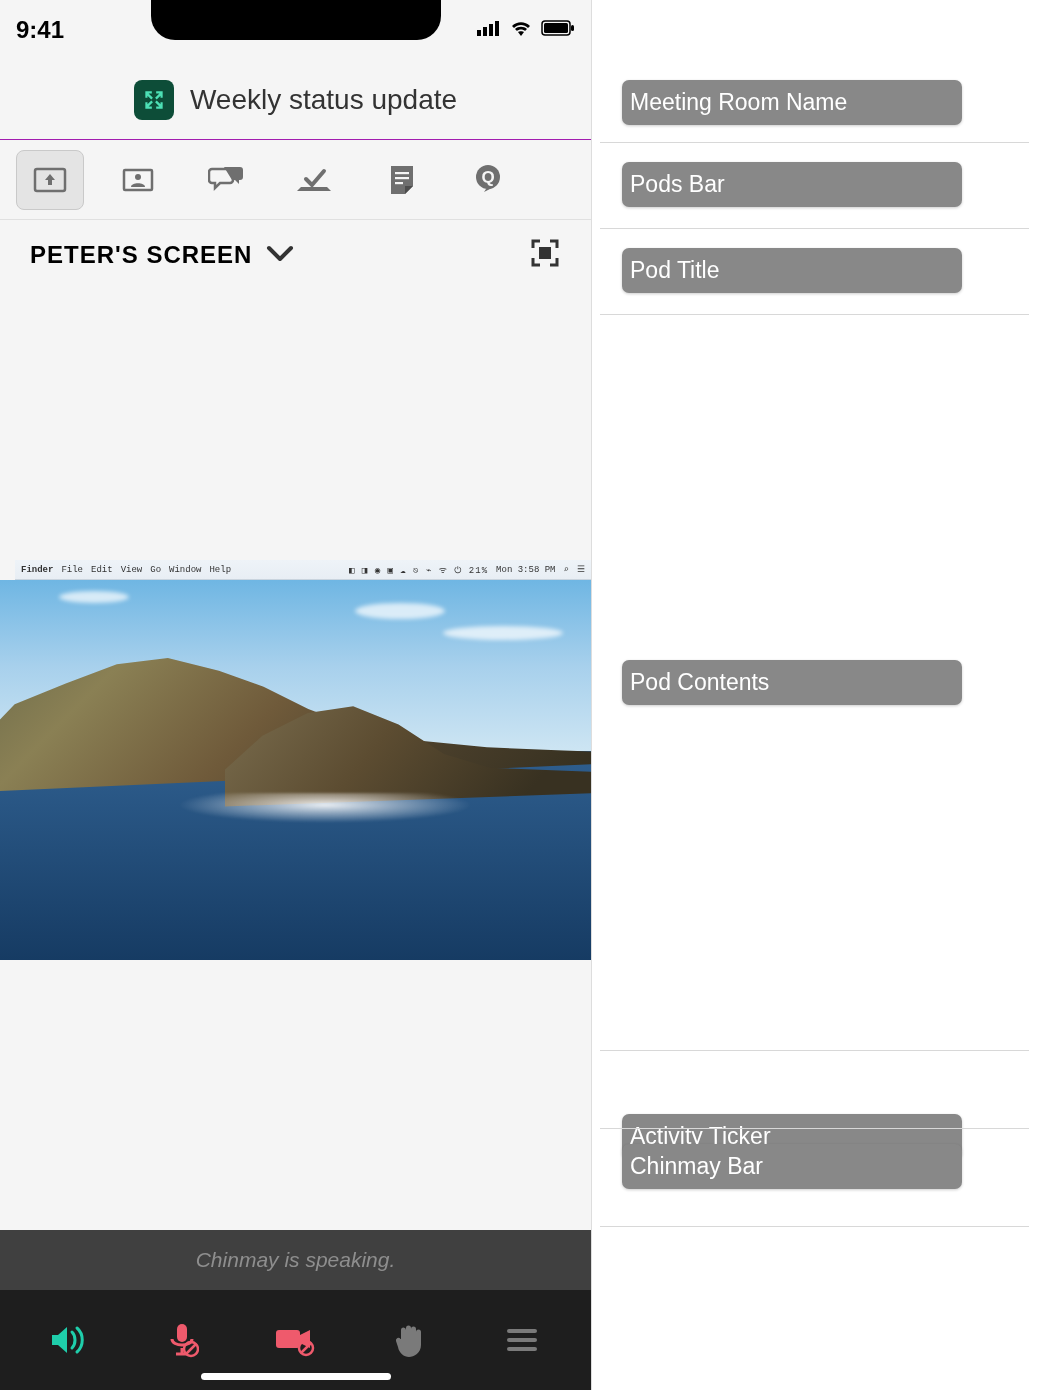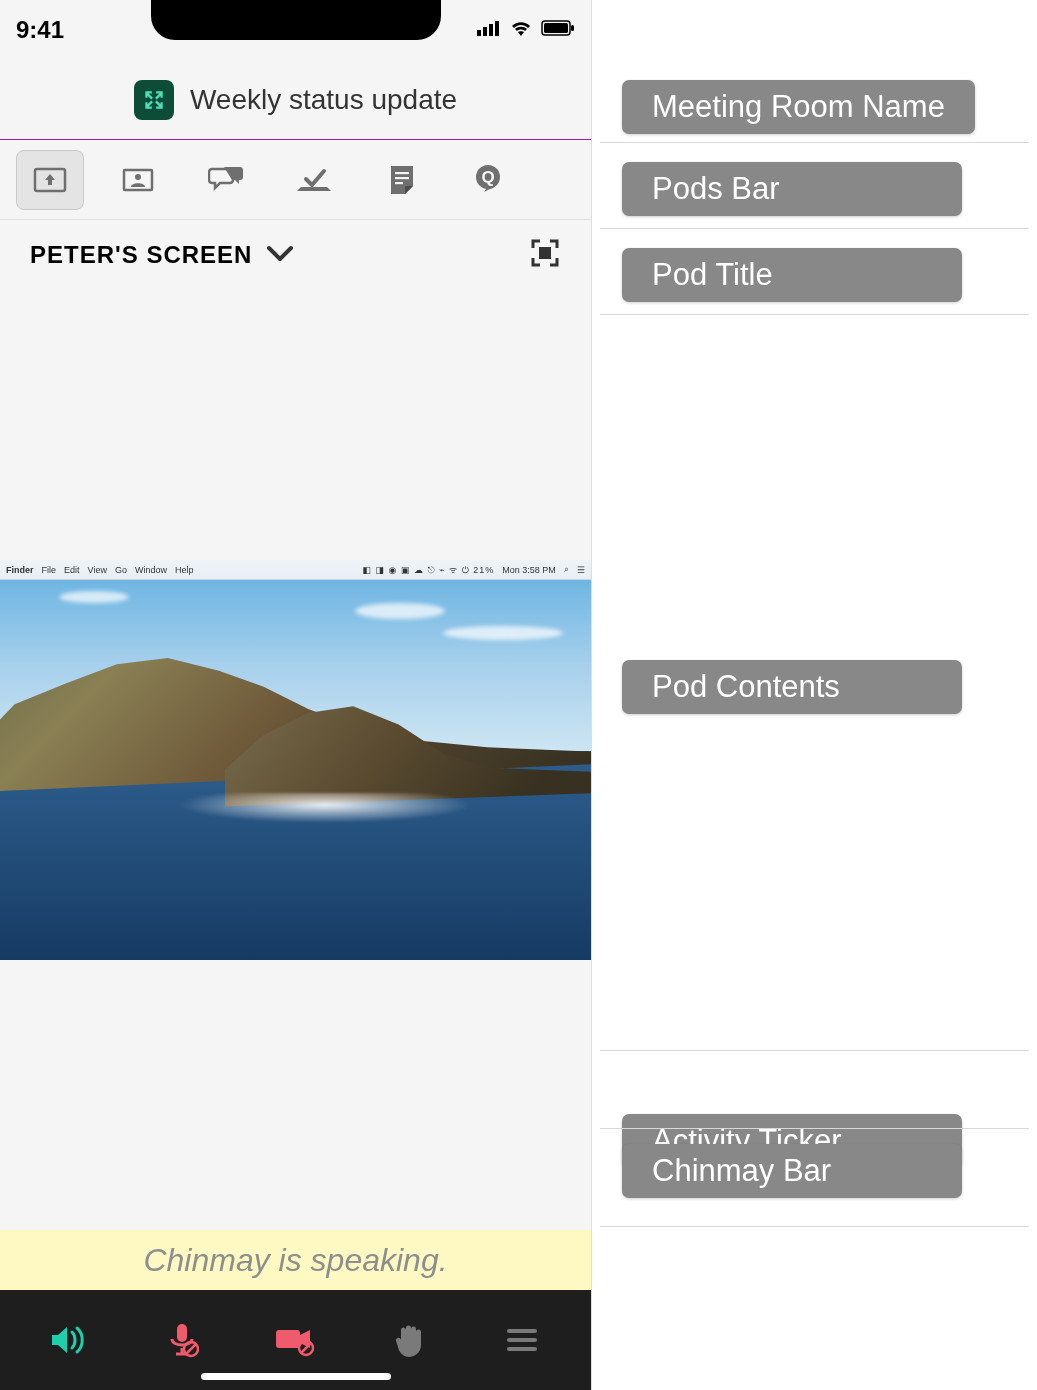--- a/index.html
+++ b/index.html
@@ -110,30 +110,31 @@
     justify-content: center;
   }
   .shared-screen {
     width: 100%;
     height: 400px;
     position: relative;
     overflow: hidden;
   }
   .mac-menubar {
     position: absolute;
-    top: 0; left: 0; right: 0;
+    top: 0; left: 15px; right: 0;
     height: 20px;
     background: linear-gradient(#eef3f8,#e8eef4);
     display: flex;
     align-items: center;
     font-size: 9px;
     color: #333;
     padding: 0 6px;
     gap: 8px;
     border-bottom: 1px solid #c9d4de;
+    font-family: Liberation Mono, monospace;
   }
   .mac-menubar .spacer { flex: 1; }
   .mac-desktop {
     position: absolute;
     top: 20px; left: 0; right: 0; bottom: 0;
   }
   
   .sky {
     position: absolute; top: 0; left: 0; right: 0; height: 45%;
     background: linear-gradient(to bottom, #6fb6e3 0%, #a7d0ec 50%, #cde5f3 100%);
@@ -170,22 +171,22 @@
     filter: blur(2px);
   }
   
   .activity {
     height: 60px;
     display: flex;
     align-items: center;
     justify-content: center;
     font-style: italic;
     color: #8e8e8e;
-    font-size: 32px;
-    background: #fef9c3;
+    font-size: 21px;
+    background: #404040;
   }
   
   .meeting-bar {
     height: 100px;
     background: #1e1e1e;
     display: flex;
     align-items: center;
     justify-content: space-around;
     padding: 0 12px;
     position: relative;
@@ -210,22 +211,22 @@
     position: absolute;
     left: 8px; right: 8px;
     height: 1px;
     background: #d8d8d8;
   }
   .label-pill {
     position: absolute;
     left: 30px;
     background: #888;
     color: #fff;
-    font-size: 31px;
-    padding: 9px 30px;
+    font-size: 23px;
+    padding: 9px 8px;
     border-radius: 7px;
     min-width: 340px;
     box-shadow: 0 1px 3px rgba(0,0,0,0.2);
   }
 </style>
 </head>
 <body>
 
 <div class="container">
 

